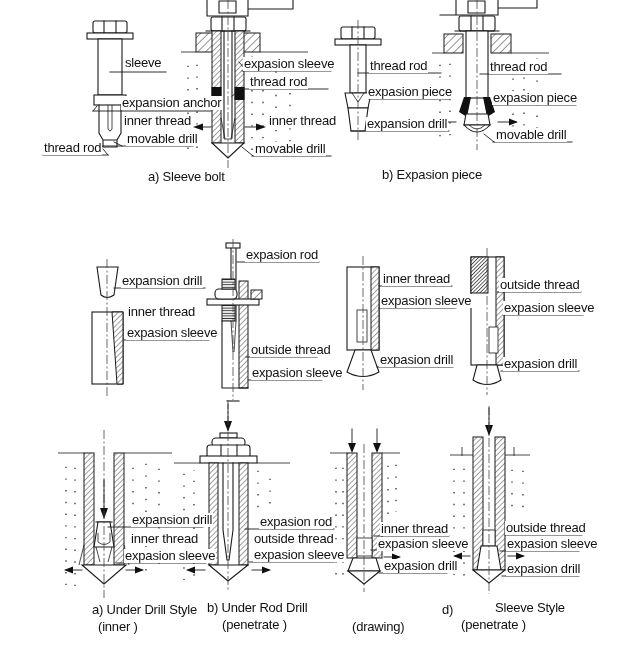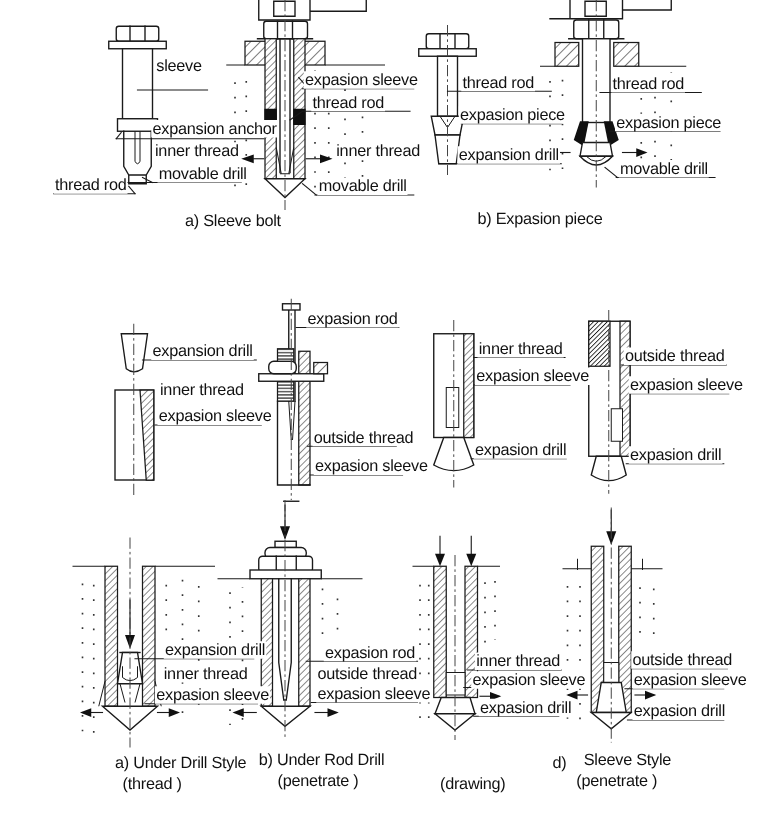--- a/index.html
+++ b/index.html
@@ -303,21 +303,21 @@
     <line class="ld" x1="249" y1="562" x2="334" y2="562"></line>
     <line class="ld" x1="374" y1="536" x2="449" y2="536"></line>
     <line class="ld" x1="371" y1="550" x2="447" y2="550"></line>
     <line class="ld" x1="379" y1="573" x2="447" y2="573"></line>
     <line class="ld" x1="505" y1="535" x2="582" y2="535"></line>
     <line class="ld" x1="500" y1="551" x2="579" y2="551"></line>
     <line class="ld" x1="502" y1="576" x2="579" y2="576"></line>
   </g>
 </svg>
 
-<span class="lbl" style="left:124px;top:46px">sleeve</span>
+<span class="lbl" style="left:124px;top:56px">sleeve</span>
 <span class="lbl" style="left:121px;top:96px">expansion anchor</span>
 <span class="lbl" style="left:123px;top:114px">inner thread</span>
 <span class="lbl" style="left:126px;top:132px">movable drill</span>
 <span class="lbl" style="left:43px;top:141px">thread rod</span>
 <span class="lbl" style="left:243px;top:57px">expasion sleeve</span>
 <span class="lbl" style="left:249px;top:75px">thread rod</span>
 <span class="lbl" style="left:268px;top:114px">inner thread</span>
 <span class="lbl" style="left:254px;top:142px">movable drill</span>
 <span class="cap" style="left:148px;top:169px">a)  Sleeve bolt</span>
 
@@ -350,21 +350,21 @@
 <span class="lbl" style="left:253px;top:532px">outside thread</span>
 <span class="lbl" style="left:253px;top:548px">expasion sleeve</span>
 <span class="lbl" style="left:380px;top:522px">inner thread</span>
 <span class="lbl" style="left:377px;top:537px">expasion sleeve</span>
 <span class="lbl" style="left:383px;top:559px">expasion drill</span>
 <span class="lbl" style="left:505px;top:521px">outside thread</span>
 <span class="lbl" style="left:506px;top:537px">expasion sleeve</span>
 <span class="lbl" style="left:506px;top:562px">expasion drill</span>
 
 <span class="cap" style="left:92px;top:602px">a) Under Drill Style</span>
-<span class="cap" style="left:98px;top:619px">(thread )</span>
+<span class="cap" style="left:98px;top:619px">(inner )</span>
 <span class="cap" style="left:207px;top:600px">b) Under Rod Drill</span>
 <span class="cap" style="left:222px;top:617px">(penetrate )</span>
 <span class="cap" style="left:352px;top:619px">(drawing)</span>
 <span class="cap" style="left:442px;top:602px">d)</span>
-<span class="cap" style="left:467px;top:600px">Sleeve Style</span>
+<span class="cap" style="left:495px;top:600px">Sleeve Style</span>
 <span class="cap" style="left:461px;top:617px">(penetrate )</span>
 
 </div>
 
 </body></html>

